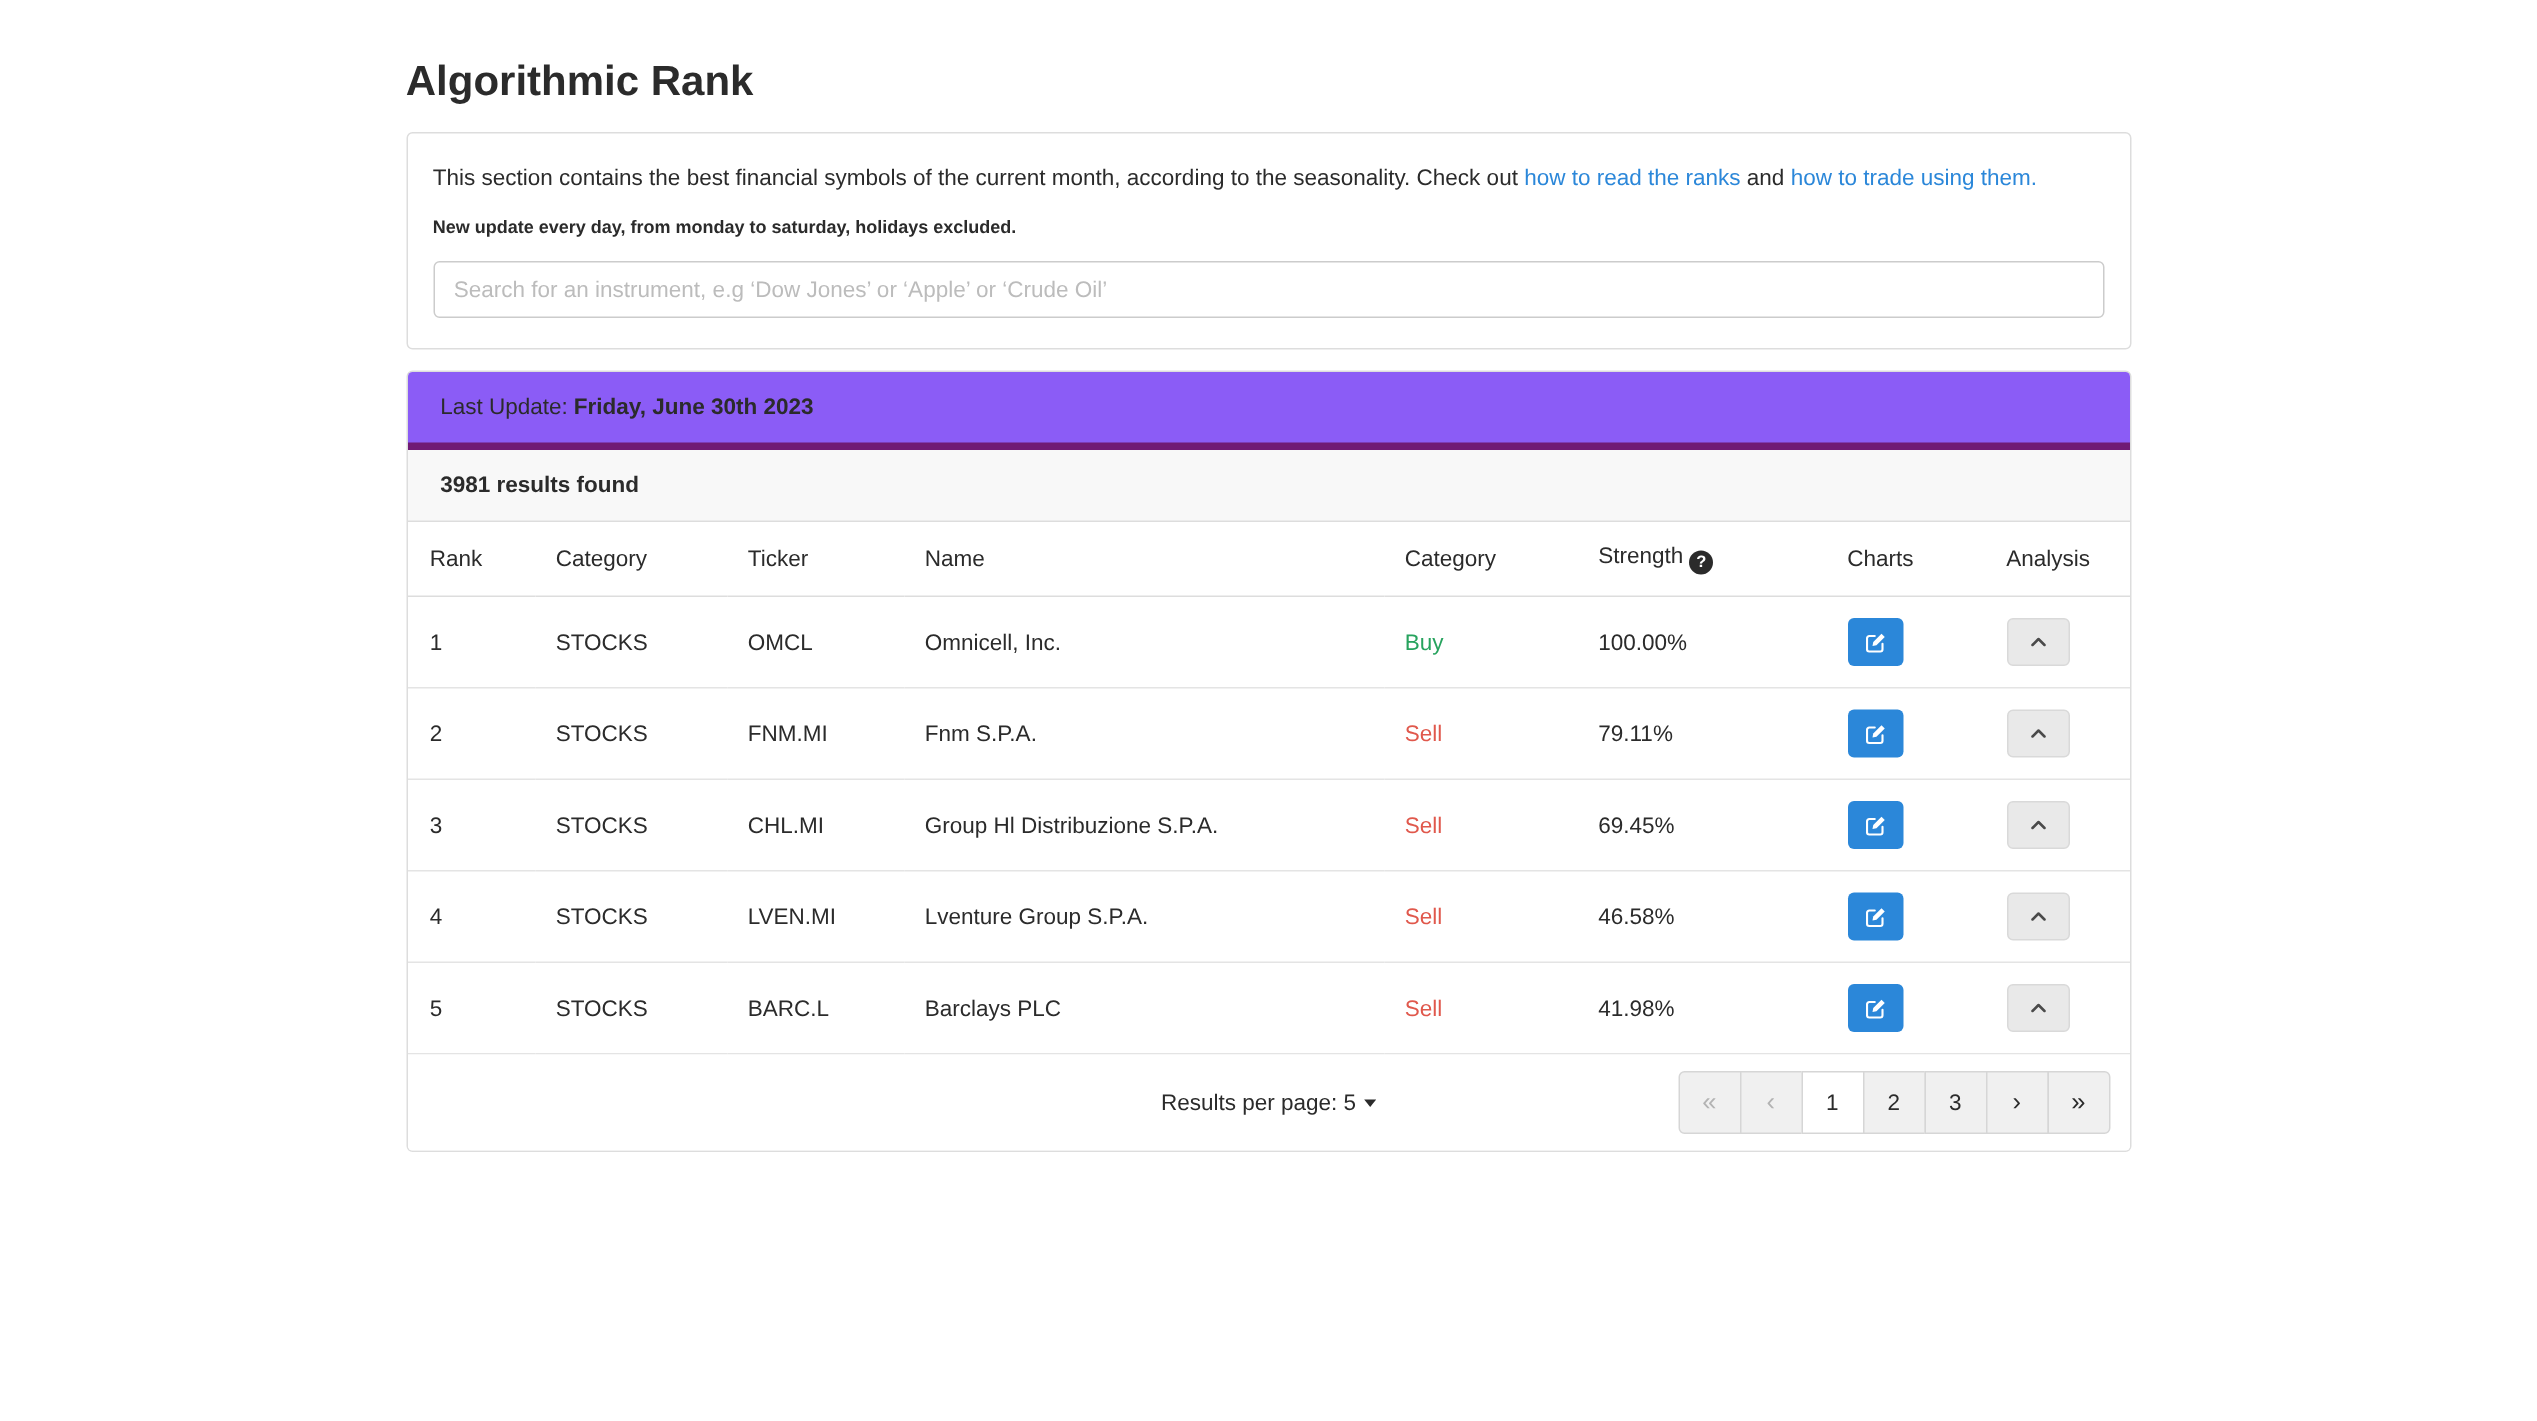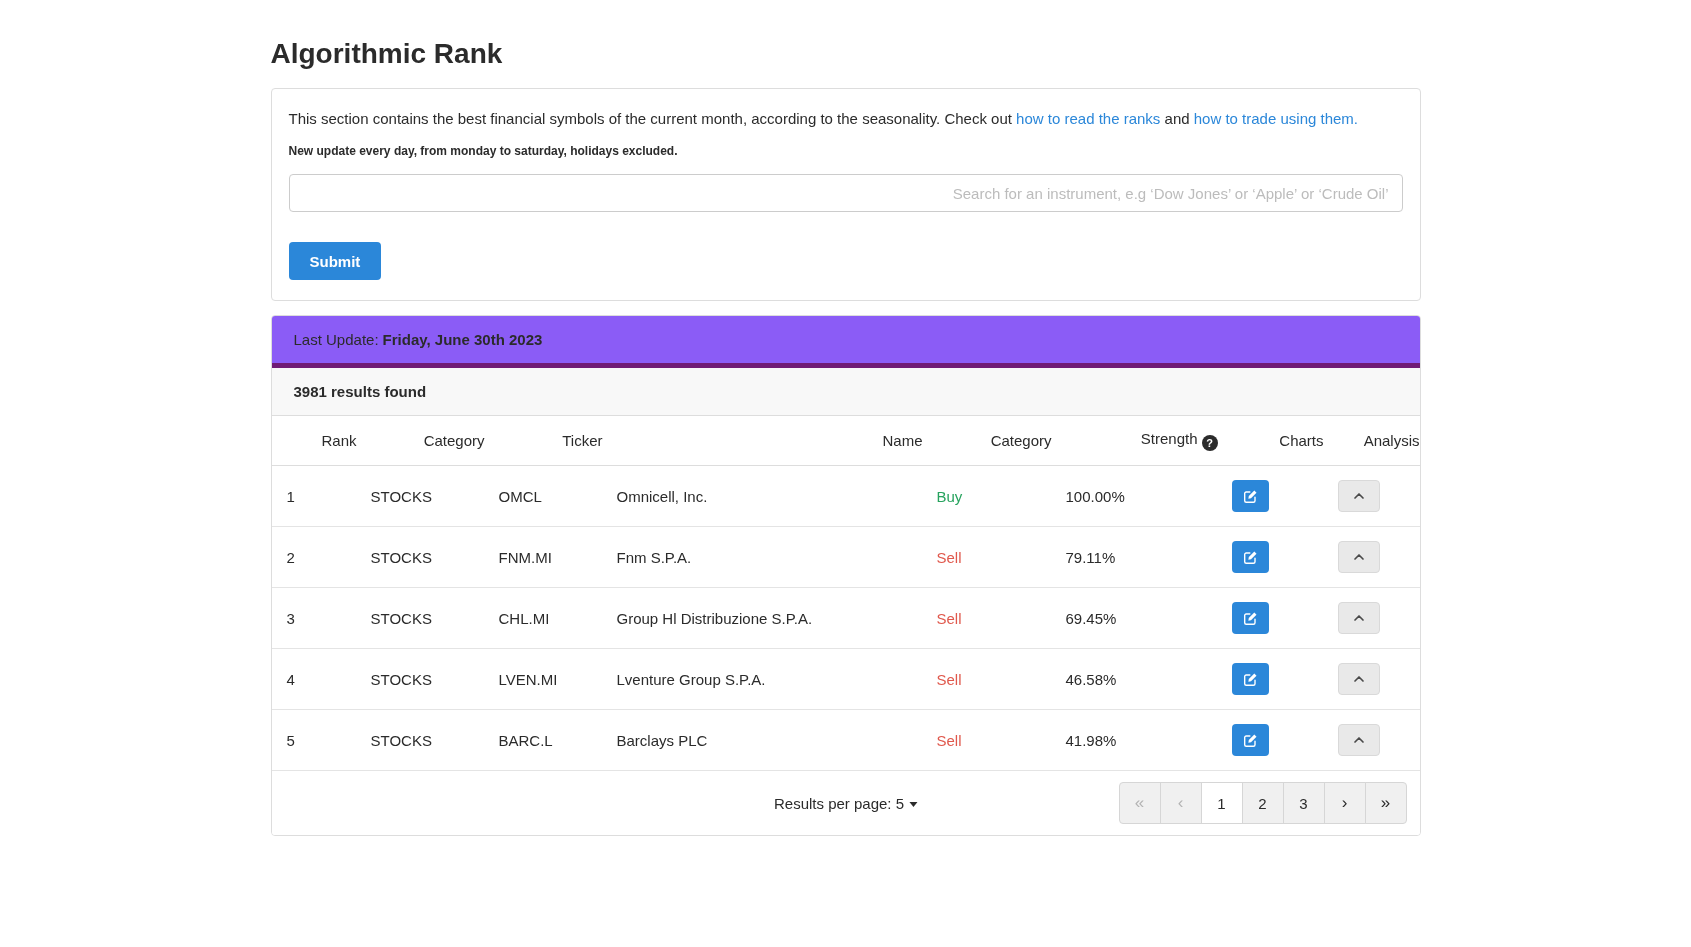--- a/index.html
+++ b/index.html
@@ -19,21 +19,21 @@
 
   
   .intro-card { padding: 20px 17px; margin-bottom: 14px; }
   .intro-text { font-size: 15px; margin-bottom: 15px; line-height: 1.35; }
   a.link { color: var(--color-link, #2b87d9); text-decoration: none; }
   .update-note { font-size: 12px; font-weight: 700; margin-bottom: 16px; }
   .search-label { display: block; font-size: 15px; margin-bottom: 7px; }
   .search-input {
     width: 100%; height: 38px; border: 1px solid #cccccc; border-radius: 4px;
     padding: 0 13px; font-size: 15px; color: #2b2b2b; font-family: inherit;
-    outline: none; background: #fff; text-align: right;
+    outline: none; background: #fff;
   }
   .search-input::placeholder { color: #bcbcbc; }
   .submit-btn {
     margin-top: 30px; background: var(--color-primary-button, #2b87d9);
     color: #fff; font-weight: 700; font-size: 15px; border: none; border-radius: 4px;
     padding: 0 21px; height: 38px; font-family: inherit; display: inline-flex; align-items: center;
   }
 
   
   .results-card { overflow: hidden; border-radius: 4px; }
@@ -42,21 +42,21 @@
     padding: 15px 22px; font-size: 15px;
   }
   .results-header .date { font-weight: 700; margin-left: 4px; }
   .results-count {
     background: #f8f8f8; border-bottom: 1px solid #dddddd;
     padding: 15px 22px; font-size: 15px; font-weight: 700;
   }
 
   table { width: 100%; border-collapse: collapse; font-size: 15px; table-layout: fixed; }
   th {
-    text-align: right; font-weight: 400; color: #2b2b2b;
+    text-align: left; font-weight: 400; color: #2b2b2b;
     padding: 14px 0 14px 14px; border-bottom: 1px solid #dddddd; white-space: nowrap;
   }
   th:first-child, td:first-child { padding-left: 15px; }
   td {
     padding: 0 0 0 14px; height: 61px; border-bottom: 1px solid #e4e4e4;
     white-space: nowrap; overflow: hidden;
   }
   .dir-buy  { color: var(--color-buy,  #27a35e); }
   .dir-sell { color: var(--color-sell, #e0584c); }
 
@@ -113,23 +113,20 @@
     <p class="intro-text" data-interactable="false">
       <span data-interactable="false">This section contains the best financial symbols of the current month, according to the seasonality. Check out</span>
       <a class="link" href="#" data-interactable="true">how to read the ranks</a>
       <span data-interactable="false">and</span>
       <a class="link" href="#" data-interactable="true">how to trade using them.</a>
     </p>
     <p class="update-note" data-interactable="false">New update every day, from monday to saturday, holidays excluded.</p>
 
     <input class="search-input" type="text" data-interactable="true" placeholder="Search for an instrument, e.g ‘Dow Jones’ or ‘Apple’ or ‘Crude Oil’" style="">
 
-    <div>
-      <button class="submit-btn" data-interactable="true">Submit</button>
-    </div>
   </div>
 
   <div class="card results-card" data-interactable="false">
 
     <div class="results-header" data-interactable="false">
       <span data-interactable="false">Last Update:</span><span class="date" data-interactable="false">Friday, June 30th 2023</span>
     </div>
 
     <div class="results-count" data-interactable="false">3981 results found</div>
 

